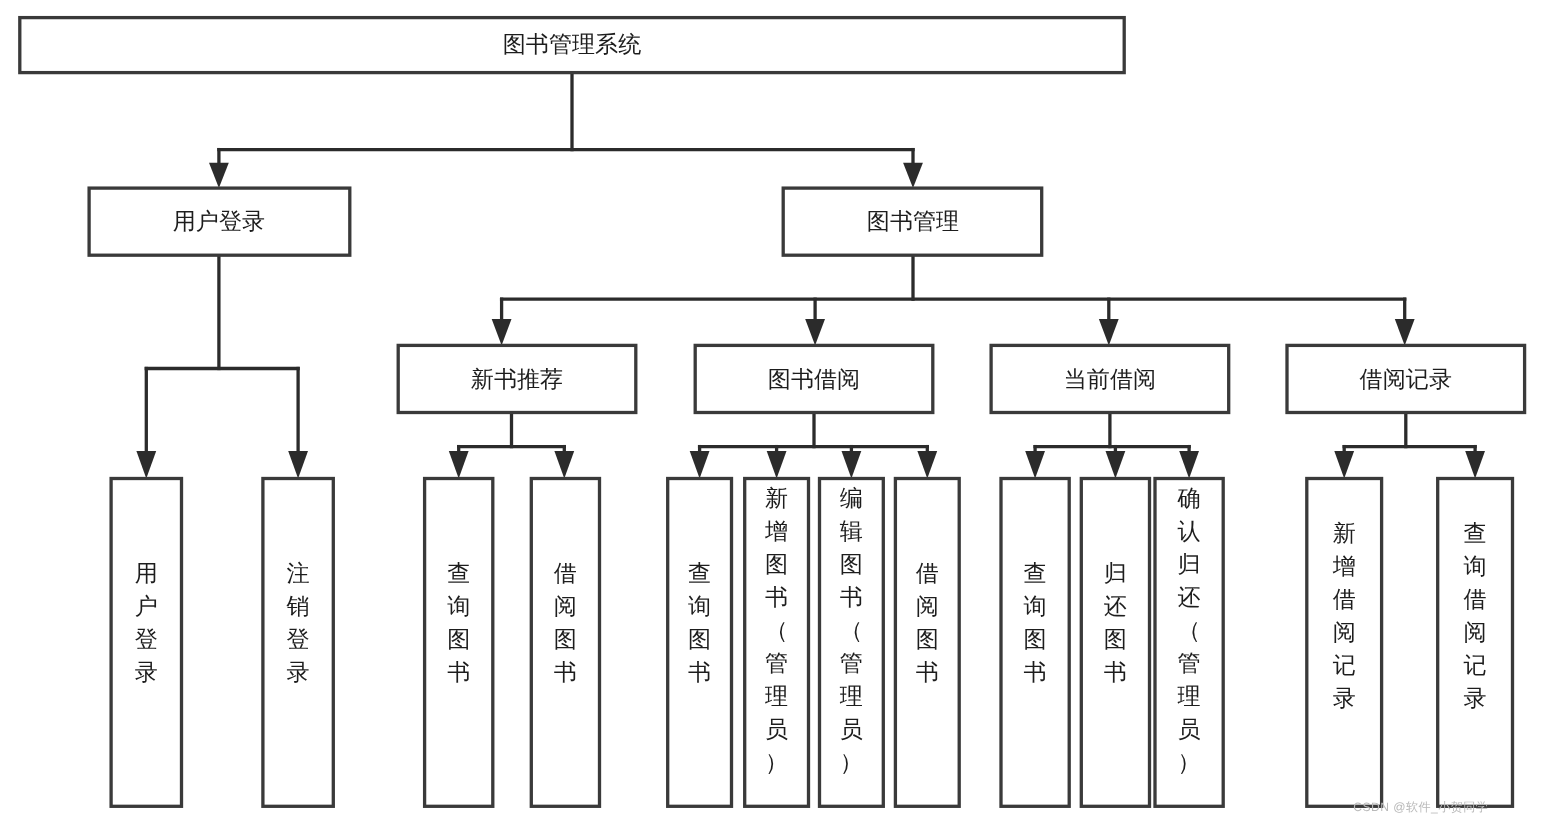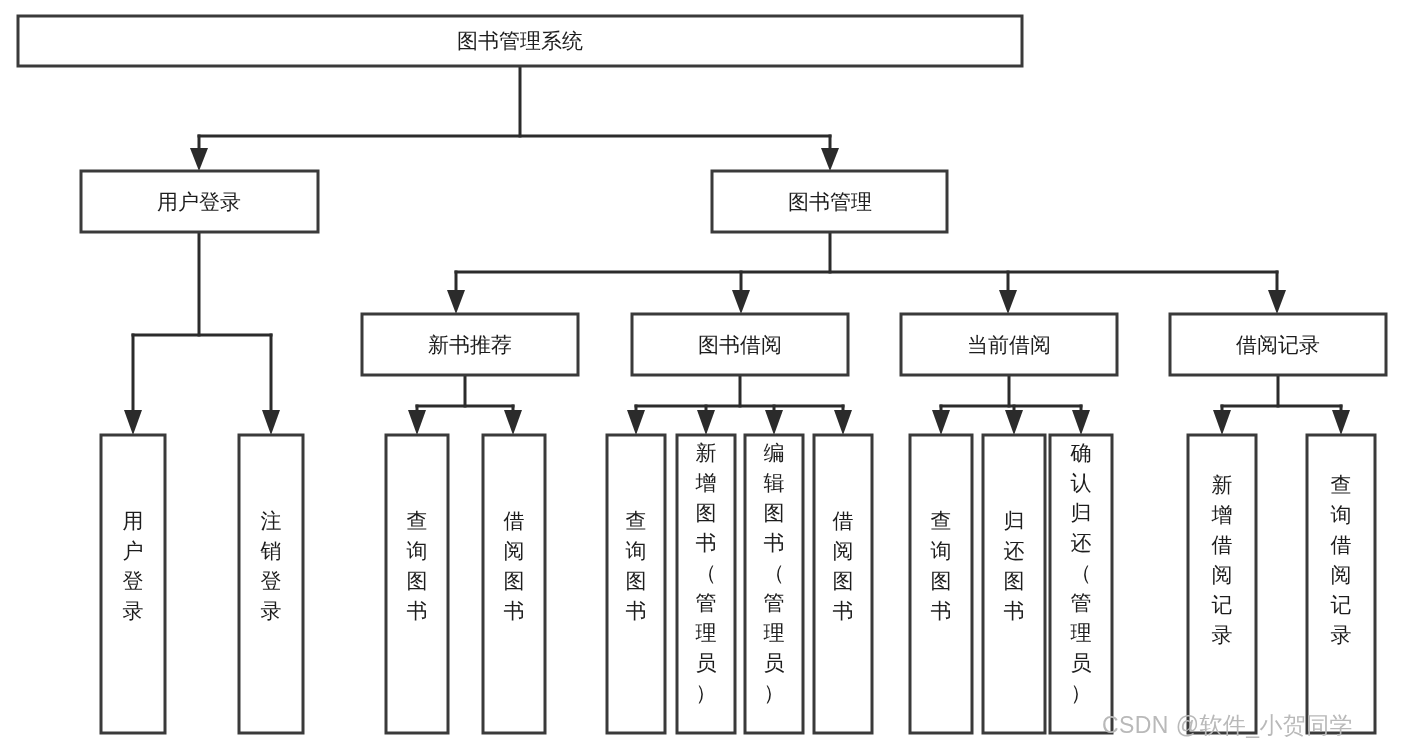--- a/index.html
+++ b/index.html
@@ -53,21 +53,21 @@
     font-family: "Liberation Sans", "DejaVu Sans", sans-serif;
     font-size: 21px;
     fill: #1d1d1d;
     text-anchor: middle;
   }
   .watermark-text {
     position: absolute;
     right: 8px;
     bottom: 6px;
     font-family: "Liberation Sans", "DejaVu Sans", sans-serif;
-    font-size: 23px;
+    font-size: 11px;
     color: #b9b9b9;
     white-space: nowrap;
     letter-spacing: 0.4px;
     user-select: none;
   }
 </style>
 </head>
 <body>
 
 <div id="diagram-root">

